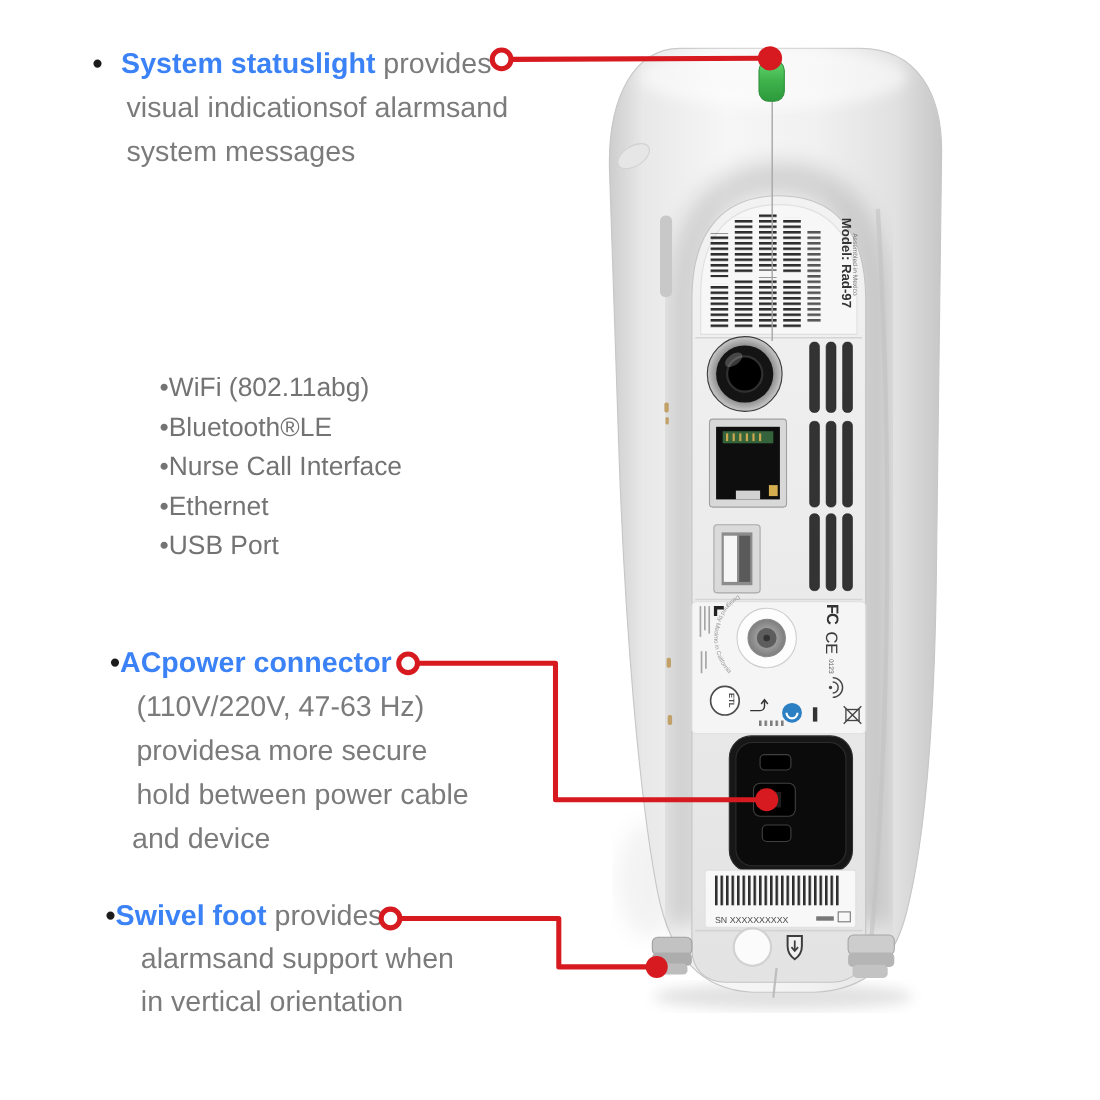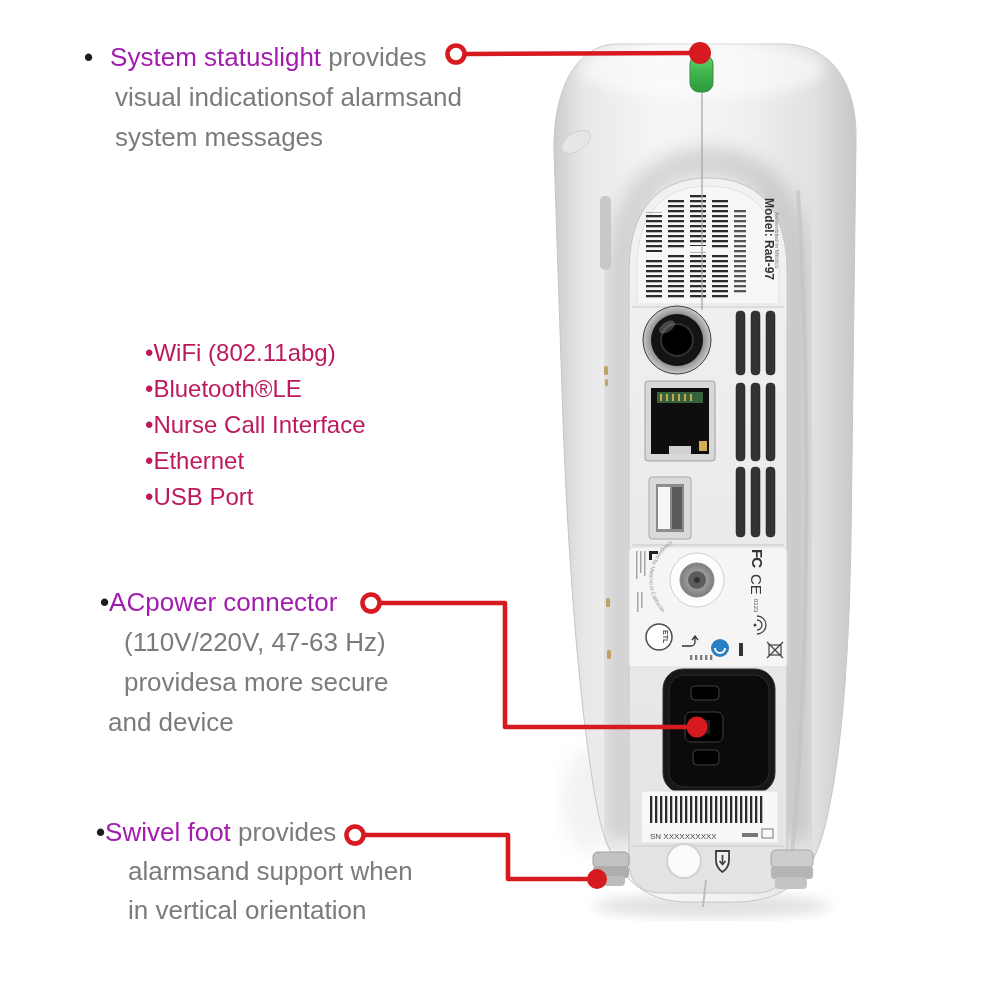--- a/index.html
+++ b/index.html
@@ -1,23 +1,23 @@
 <!DOCTYPE html>
 <html><head>
 <meta charset="utf-8">
 <style>
   html,body{margin:0;padding:0;background:#fff;}
   .canvas{position:relative;width:1000px;height:1000px;background:#fff;overflow:hidden;
           font-family:"Liberation Sans",sans-serif;}
   .ann{position:absolute;font-size:26px;color:#7b7b7b;line-height:40px;}
   .ann .ln{white-space:nowrap;}
-  .b{font-weight:normal;color:#a21caf;}
+  .b{font-weight:bold;color:#3b82f6;}
   .bullet{font-weight:bold;color:#1c1c1c;}
   .bullet.gap{margin-right:17px;}
-  .sub{font-size:24px;line-height:36px;color:#be185d;margin-top:12px;margin-left:57px;}
+  .sub{font-size:24px;line-height:36px;color:#737373;margin-top:12px;margin-left:57px;}
   .sub .ln{white-space:nowrap;}
   sup{font-size:60%;}
   svg.dev{position:absolute;left:0;top:0;pointer-events:none;}
   text{font-family:"Liberation Sans",sans-serif;}
 </style>
 </head>
 <body>
 
 <div class="canvas">
 
@@ -39,21 +39,22 @@
       <div class="ln"><span>•</span><span>USB Port</span></div>
     </div>
   </div>
 
   <div class="ann" style="left:100px;top:582px">
     <div class="ln">
       <span class="bullet">•</span><span class="b">ACpower connector</span>
     </div>
     <div class="ln" style="margin-left:24px"><span>(110V/220V, 47-63 Hz)</span></div>
     <div class="ln" style="margin-left:24px"><span>providesa more secure</span></div>
-    <div class="ln" style="margin-left:8px"><span>and device</span></div>
+    <div class="ln" style="margin-left:24px"><span>hold between power cable</span></div>
+    <div class="ln" style="margin-left:20px"><span>and device</span></div>
   </div>
 
   <div class="ann" style="left:96px;top:813px;line-height:39px">
     <div class="ln">
       <span class="bullet">•</span><span class="b">Swivel foot</span><span> provides</span>
     </div>
     <div class="ln" style="margin-left:32px"><span>alarmsand support when</span></div>
     <div class="ln" style="margin-left:32px"><span>in vertical orientation</span></div>
   </div>
 

